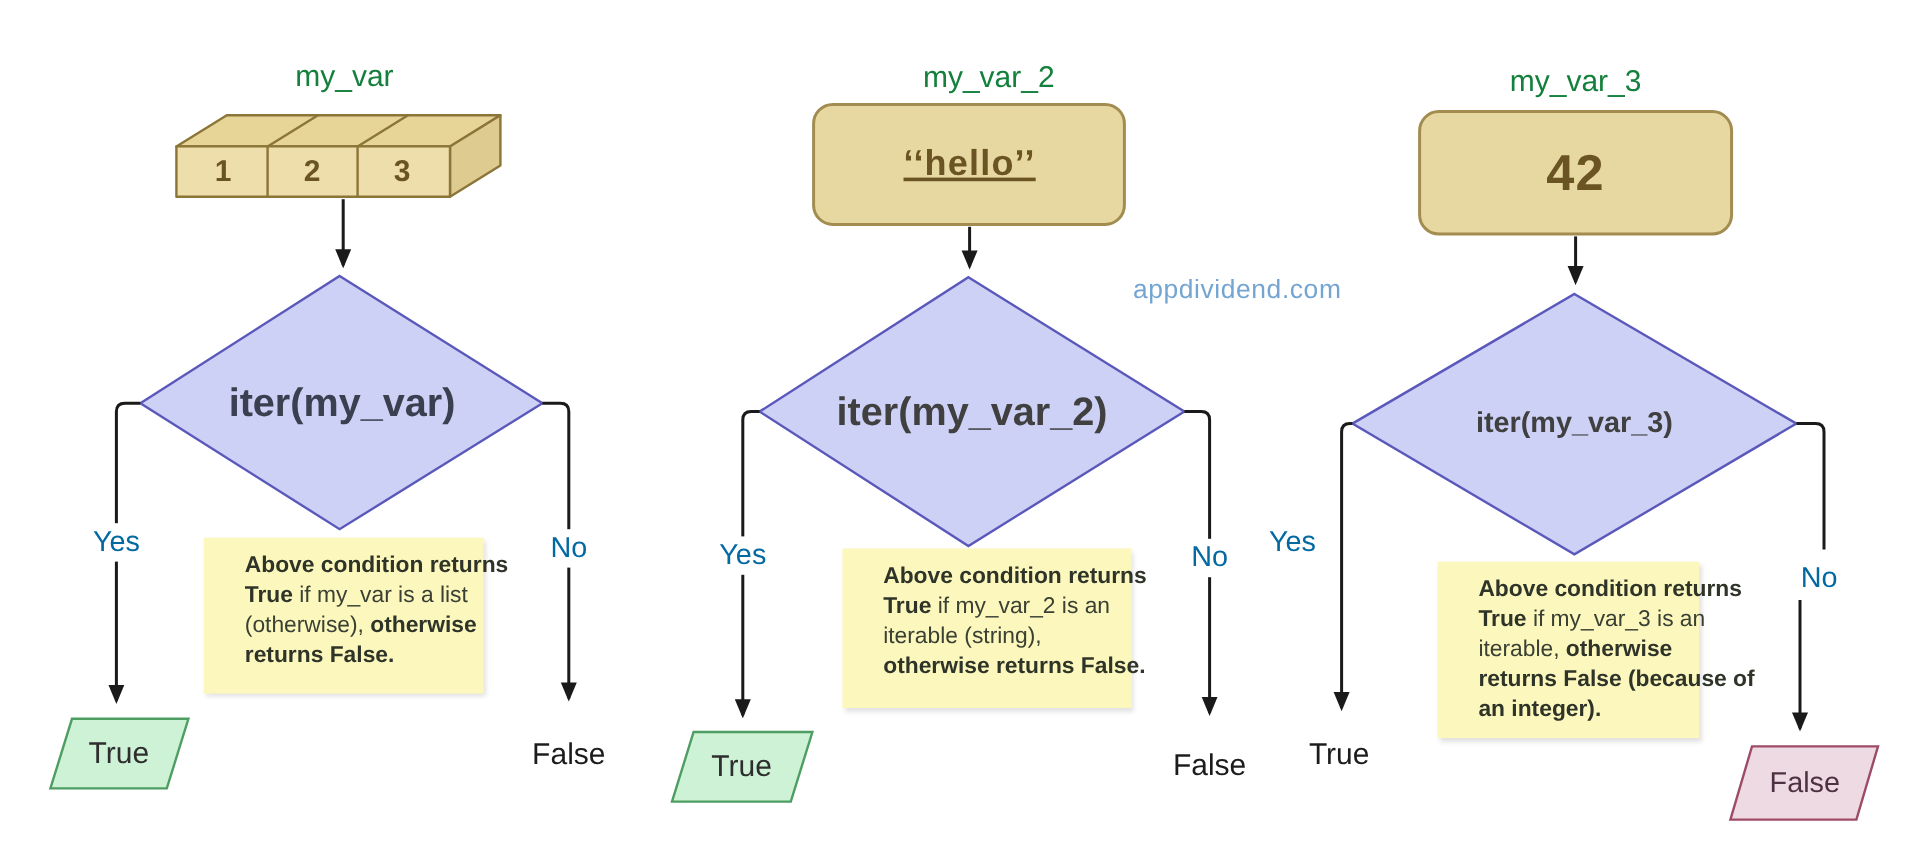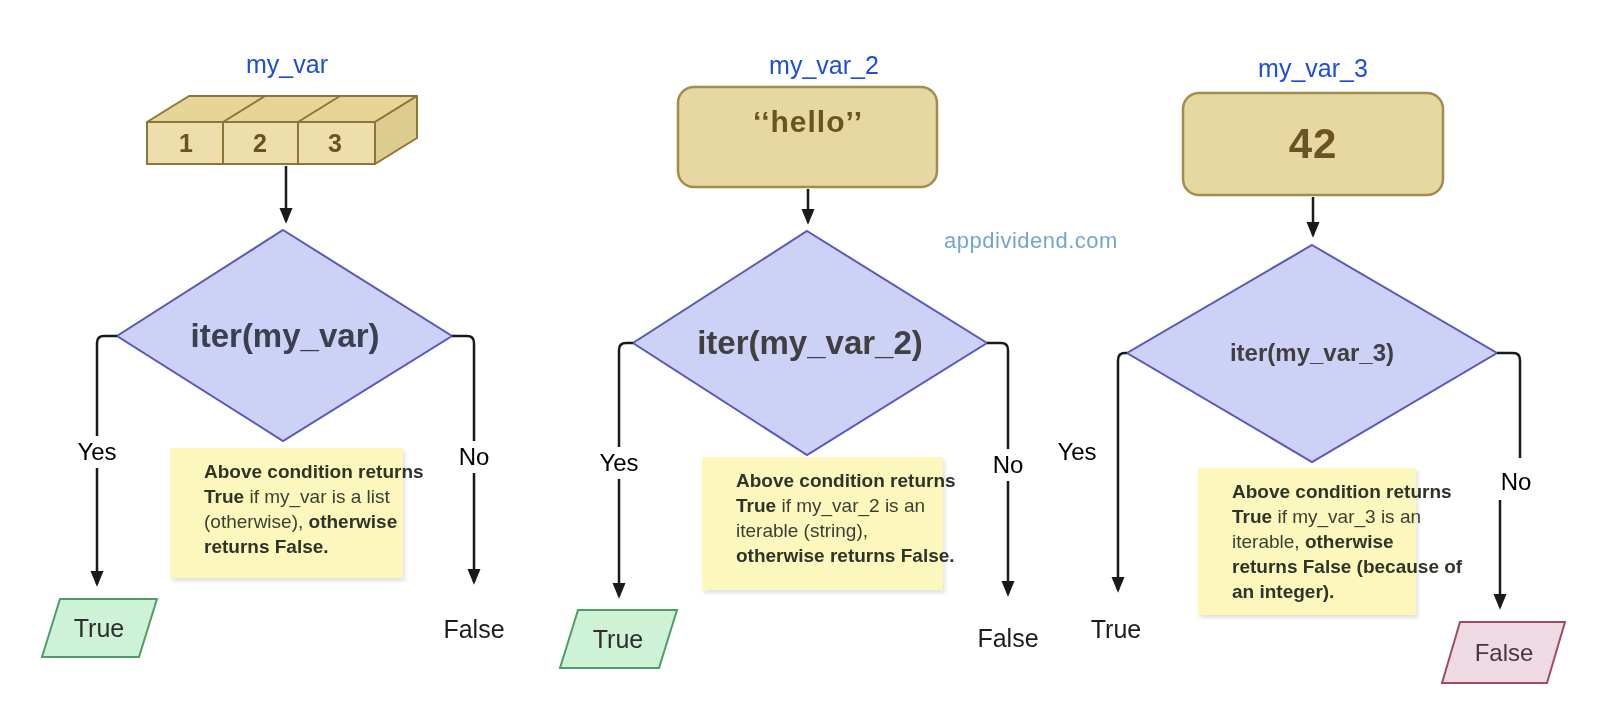--- a/index.html
+++ b/index.html
@@ -2,27 +2,27 @@
 <html><head>
 <meta charset="utf-8">
 <style>
   html,body{margin:0;padding:0;background:#ffffff;}
   .canvas{
     position:relative;width:1600px;height:722px;background:#ffffff;
     font-family:"Liberation Sans",sans-serif;overflow:hidden;
   }
   .canvas svg{position:absolute;left:0;top:0;}
   .abs{position:absolute;transform:translate(-50%,-50%);white-space:nowrap;}
-  .var-label{font-size:25px;font-weight:500;color:#1d4ed8;}
+  .var-label{font-size:25px;font-weight:500;color:#15803d;}
   .cell-num{font-size:25px;font-weight:600;color:#6b5424;}
   .box-value{font-size:30px;font-weight:700;color:#6b5424;letter-spacing:1px;}
   .diamond-text{font-size:33px;font-weight:600;}
   .dt-slate{color:#3a4050;}
   .dt-navy{color:#404040;}
-  .branch-label{font-size:24px;font-weight:500;color:#000000;text-align:right;}
+  .branch-label{font-size:24px;font-weight:500;color:#0369a1;text-align:right;}
   .on-line{background:#ffffff;padding:2px 5px;}
   .result-text{font-size:25px;font-weight:500;color:#1c1c1c;}
   .para-text{font-size:25px;font-weight:500;color:#2e2e2e;}
   .para-text-pink{color:#4f3242;}
   .watermark{font-size:22px;font-weight:400;color:#74a5d2;letter-spacing:0.5px;}
   .note{
     position:absolute;background:#fcf7bd;box-shadow:2px 3px 4px rgba(0,0,0,0.12);
     padding:11px 0 0 14px;box-sizing:border-box;color:#3a4034;
     font-size:19px;line-height:25px;
   }
@@ -80,21 +80,21 @@
   <div class="abs para-text" style="left:99px;top:628px;">True</div>
   <div class="abs result-text" style="left:474px;top:629px;">False</div>
   <div class="note" style="left:170px;top:448px;width:233px;height:130px;">
       <div class="note-line"><b>Above condition  returns</b></div>
       <div class="note-line"><b>True</b><span> if my_var is a list</span></div>
       <div class="note-line"><span>(otherwise), </span><b>otherwise</b></div>
       <div class="note-line"><b>returns False.</b></div>
     </div>
 
   <div class="abs var-label" style="left:824px;top:65px;">my_var_2</div>
-  <div class="abs box-value" style="left:808px;top:122px;">‘‘hello’’</div>
+  <div class="abs box-value" style="left:808px;top:137px;text-decoration:underline;">‘‘hello’’</div>
   <div class="abs diamond-text dt-navy" style="left:810px;top:343px;">iter(my_var_2)</div>
   <div class="abs watermark" style="left:1031px;top:241px;">appdividend.com</div>
   <div class="abs branch-label on-line" style="left:619px;top:463px;">Yes</div>
   <div class="abs branch-label on-line" style="left:1008px;top:465px;">No</div>
   <div class="abs para-text" style="left:618px;top:639px;">True</div>
   <div class="abs result-text" style="left:1008px;top:638px;">False</div>
   <div class="note" style="left:702px;top:457px;width:241px;height:133px;">
       <div class="note-line"><b>Above condition  returns</b></div>
       <div class="note-line"><b>True</b><span> if my_var_2 is an</span></div>
       <div class="note-line"><span>iterable (string),</span></div>

